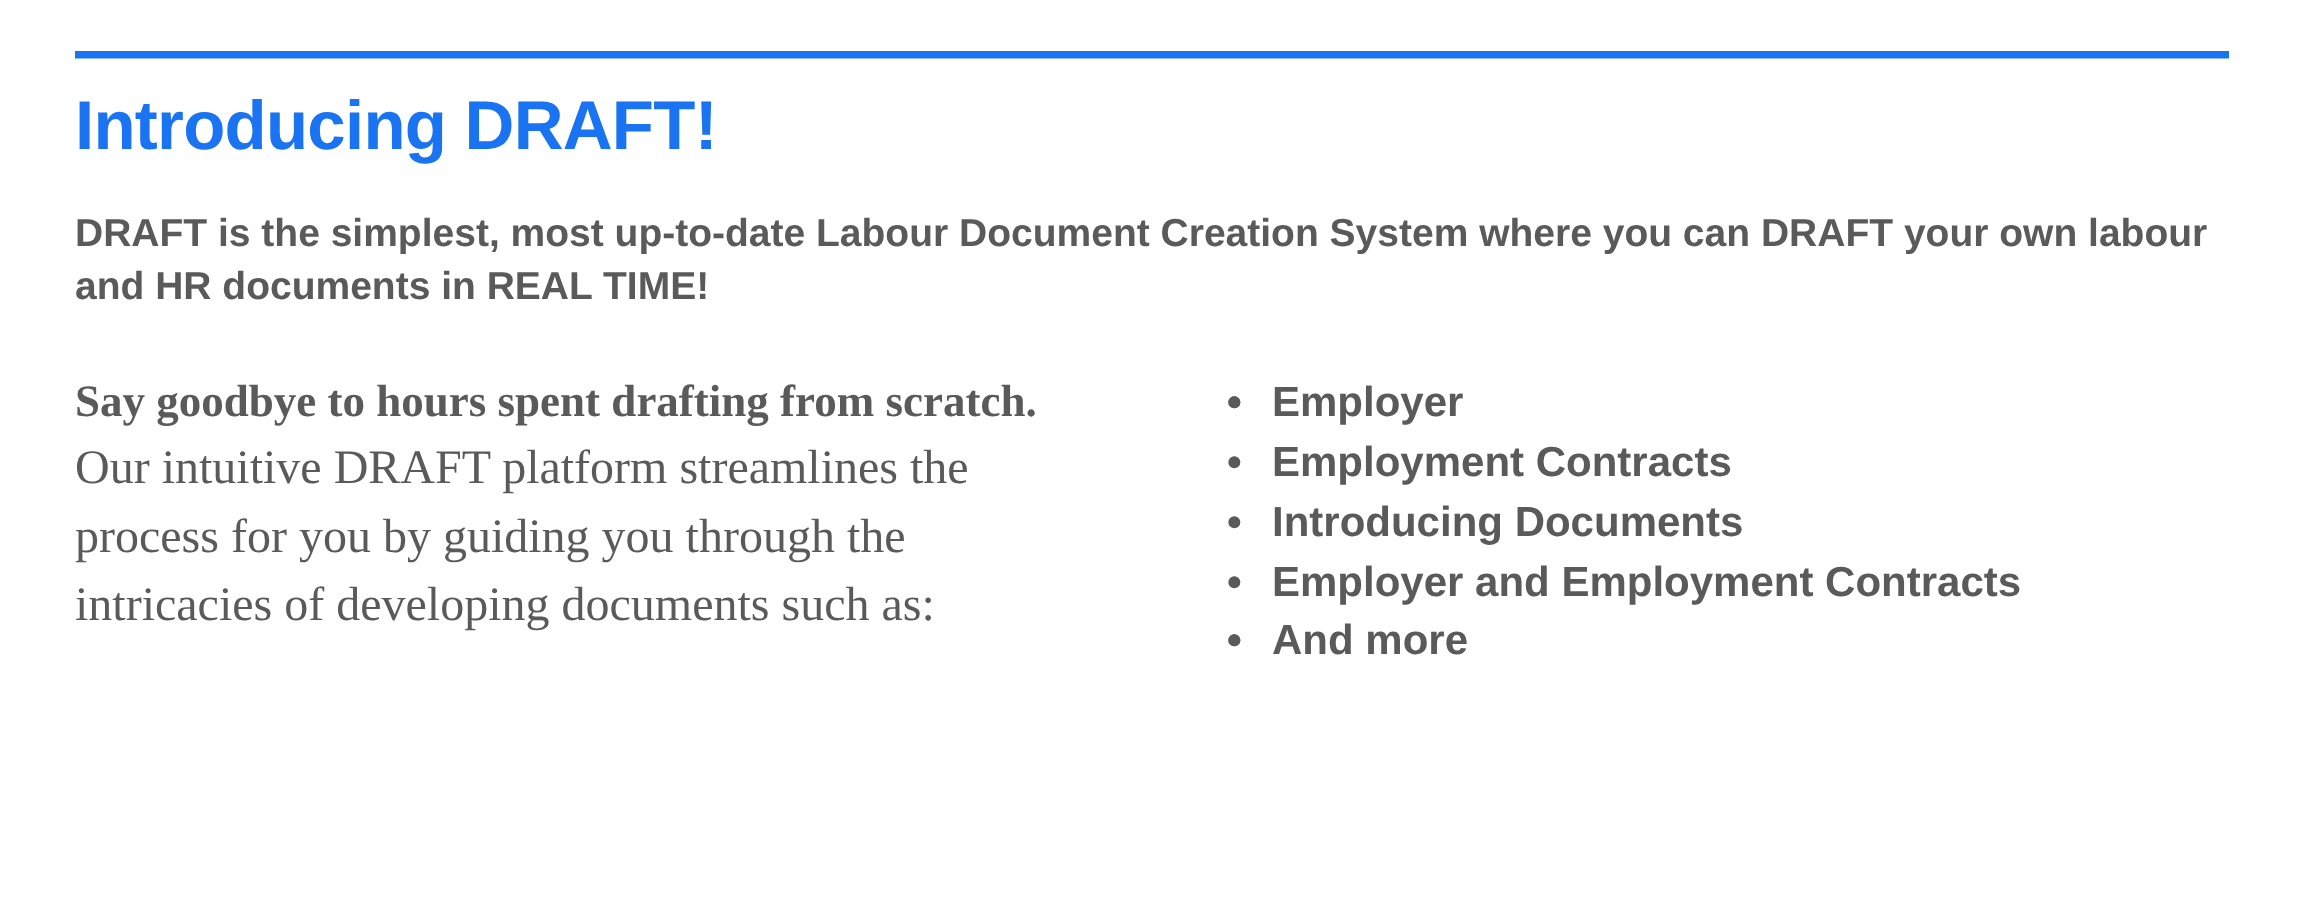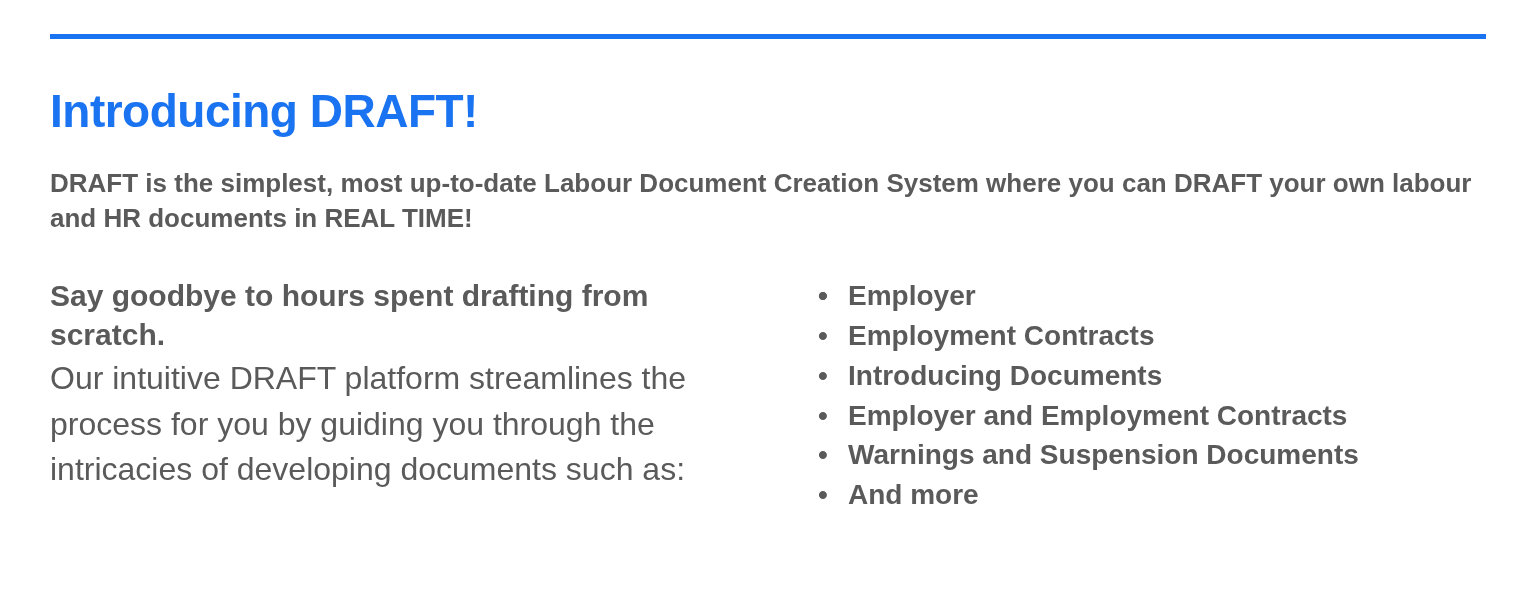--- a/index.html
+++ b/index.html
@@ -20,21 +20,21 @@
     box-sizing: border-box;
     padding: 0 50px;
   }
   .top-rule {
     margin-top: 34px;
     height: 5px;
     background: #1a73f0;
     width: 1436px;
   }
   .headline {
-    margin-top: 48px;
+    margin-top: 20px;
     font-size: 46px;
     font-weight: bold;
     color: #1a73f0;
     letter-spacing: -0.5px;
     line-height: 1.05;
   }
   .intro {
     margin-top: 26px;
     font-size: 26px;
     color: #5a5a5a;
@@ -43,20 +43,21 @@
     font-weight: bold;
   }
   .columns {
     display: flex;
     margin-top: 40px;
     align-items: flex-start;
   }
   .col-left {
     width: 690px;
     flex: 0 0 690px;
+    font-family: Liberation Serif, serif;
   }
   .col-right {
     flex: 1 1 auto;
     padding-left: 70px;
     box-sizing: border-box;
   }
   .lead {
     font-size: 30px;
     font-weight: bold;
     color: #5a5a5a;
@@ -125,21 +126,20 @@
         <li>
           <span class="bullet">•</span>
           <span>Introducing Documents</span>
         </li>
         <li>
           <span class="bullet">•</span>
           <span>Employer and Employment Contracts</span>
         </li>
         <li>
           <span class="bullet">•</span>
-          <span>Warnings and Suspension Documents</span>
         </li>
         <li>
           <span class="bullet">•</span>
           <span>And more</span>
         </li>
       </ul>
     </div>
 
   </div>
 

